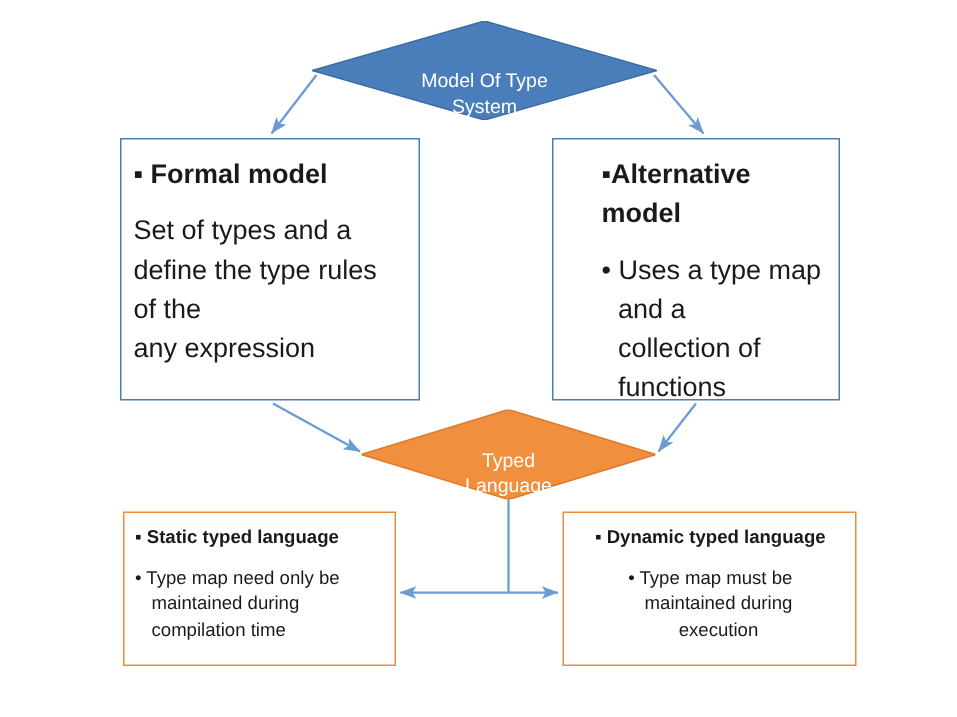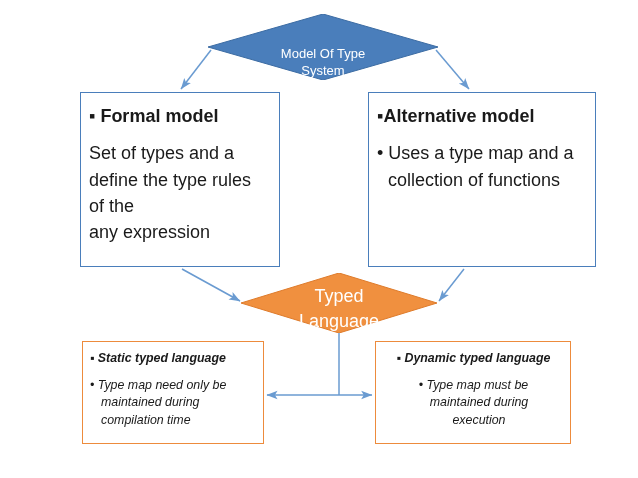--- a/index.html
+++ b/index.html
@@ -63,21 +63,21 @@
     width: 230px;
     height: 66px;
   }
   #node-typed-language {
     left: 241px;
     top: 273px;
     width: 196px;
     height: 60px;
   }
   #node-typed-language .diamond-label {
-    font-size: 18px;
+    font-size: 13px;
   }
 
   
   .box {
     position: absolute;
     background: #ffffff;
     box-sizing: border-box;
   }
   .box-blue {
     border: 1.6px solid #4A7EBB;
@@ -114,40 +114,40 @@
 
   #box-formal-model {
     left: 80px;
     top: 92px;
     width: 200px;
     height: 175px;
   }
   #box-alternative-model {
     left: 368px;
     top: 92px;
-    width: 228px;
+    width: 192px;
     height: 175px;
+    padding-left: 24px;
   }
   #box-static-typed {
     left: 82px;
     top: 341px;
     width: 182px;
     height: 103px;
   }
   #box-dynamic-typed {
     left: 375px;
     top: 341px;
     width: 196px;
     height: 103px;
     text-align: center;
   }
   #box-static-typed .box-body,
   #box-dynamic-typed .box-body {
     padding: 8px 6px 4px 7px;
-    font-style: italic;
   }
   #box-static-typed .line,
   #box-dynamic-typed .line {
     font-size: 12.4px;
     line-height: 1.42;
   }
   #box-static-typed .line.spacer,
   #box-dynamic-typed .line.spacer {
     height: 9px;
     line-height: 9px;

